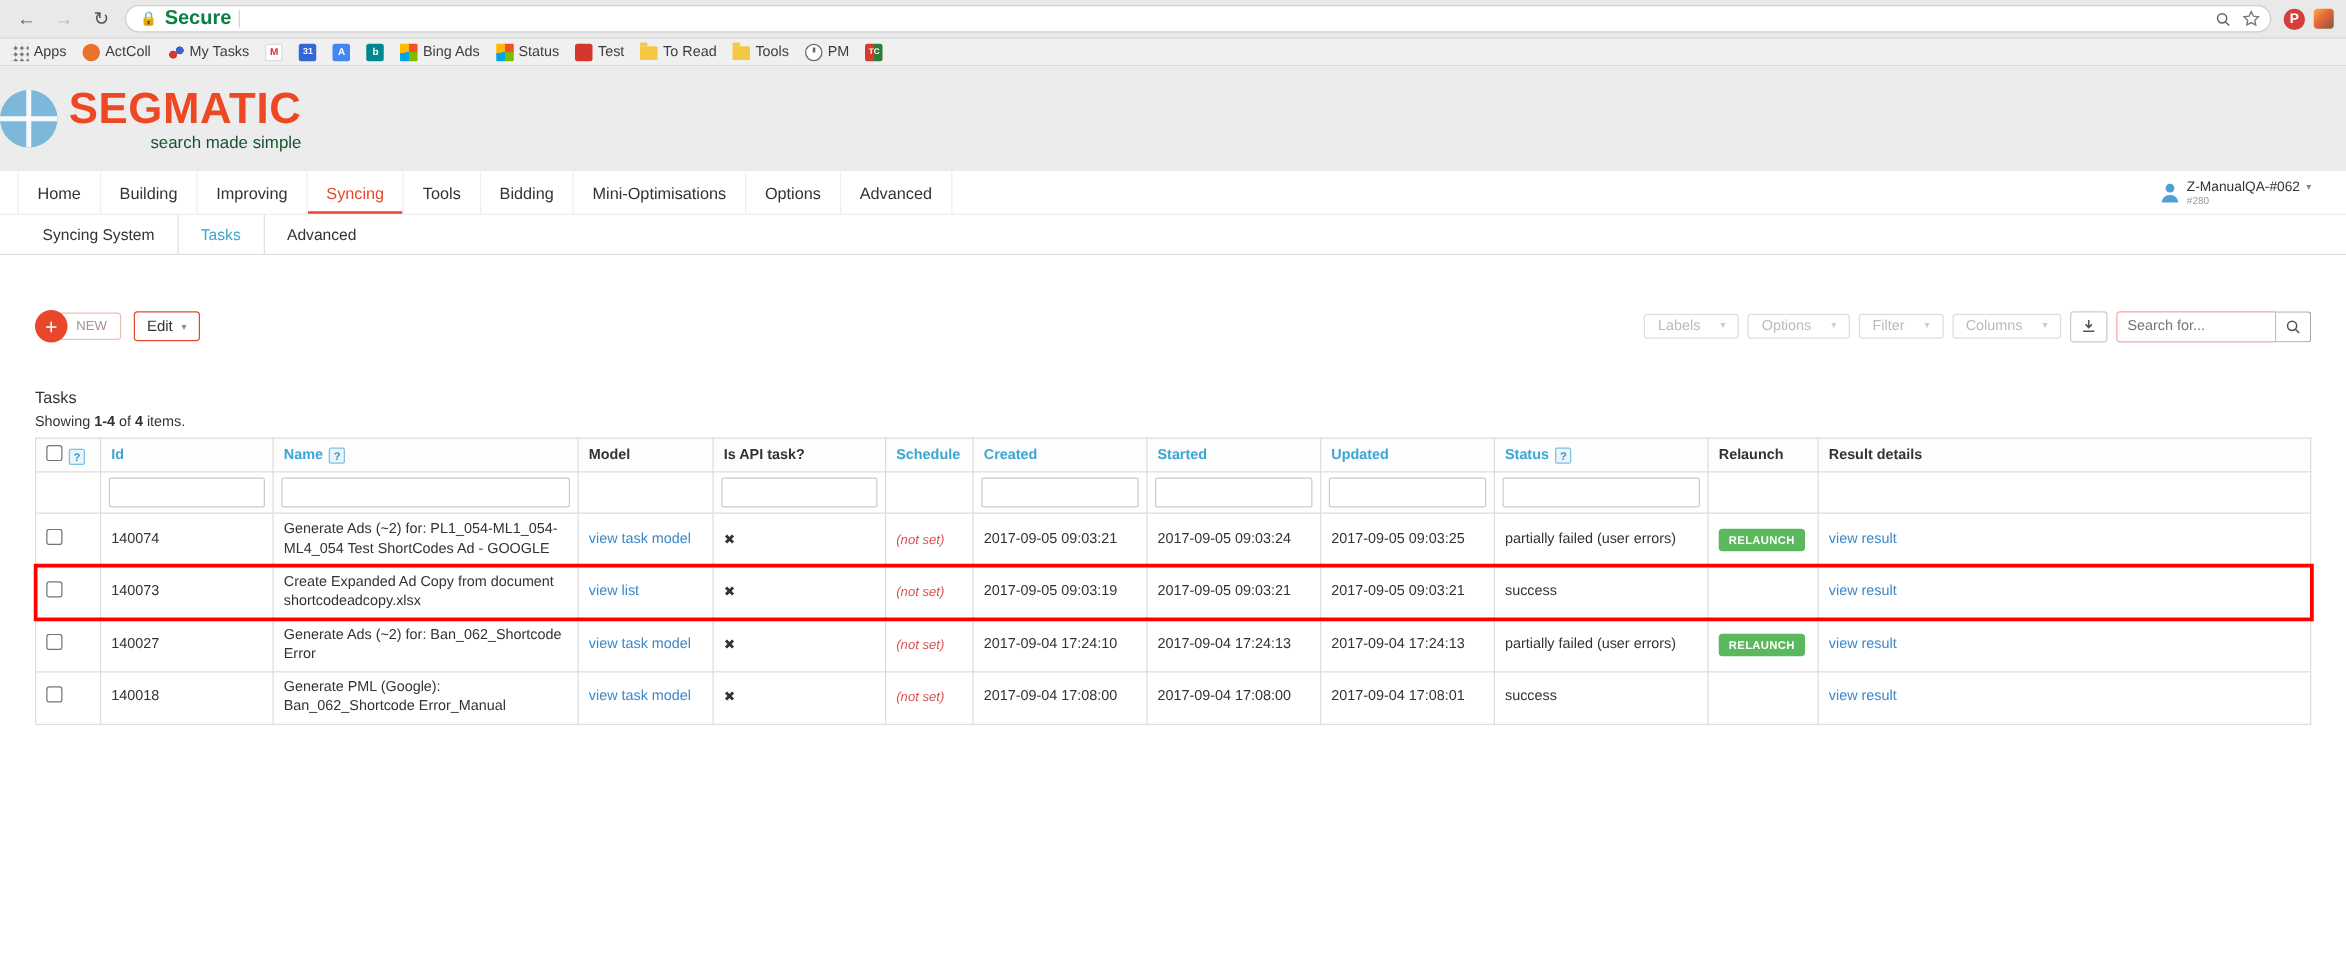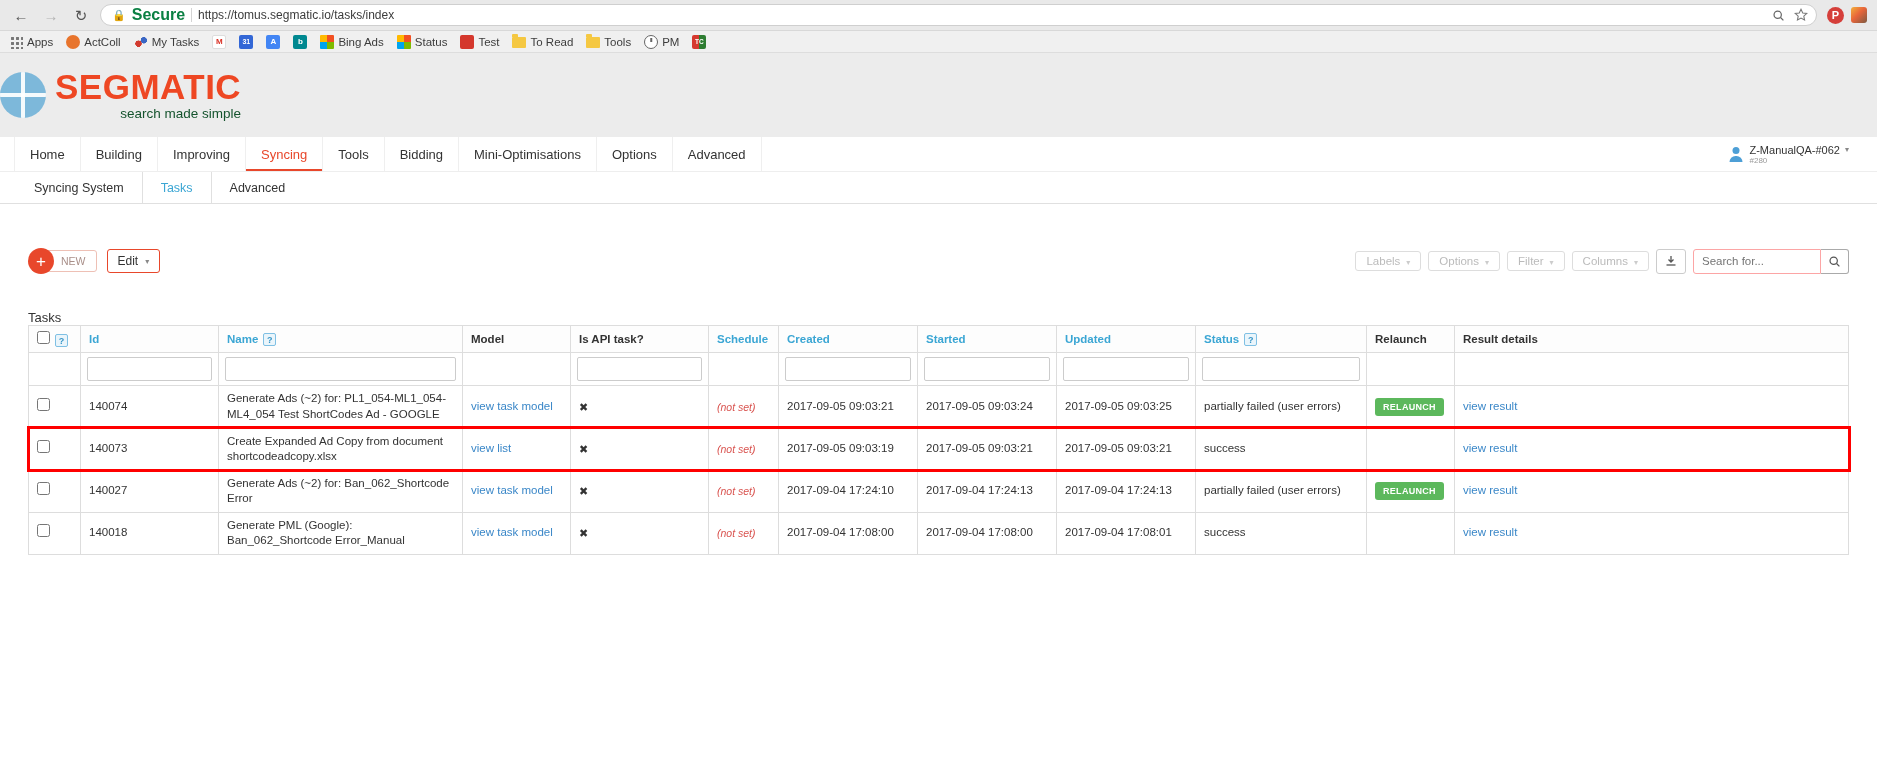--- a/index.html
+++ b/index.html
@@ -72,21 +72,21 @@
   .subnav-item.active{color:var(--header-blue);border-left:1px solid #e0e0e0;border-right:1px solid #e0e0e0;}
 
   
   .toolbar{margin-top:44px;padding:0 28px;display:flex;align-items:center;justify-content:space-between;}
   .toolbar-left{display:flex;align-items:center;gap:10px;}
   .btn-new{display:flex;align-items:center;cursor:pointer;}
   .new-circle{width:26px;height:26px;border-radius:50%;background:var(--accent-red);color:#fff;font-size:17px;display:flex;align-items:center;justify-content:center;z-index:2;line-height:1;}
   .new-label{margin-left:-9px;padding:4px 10px 4px 15px;border:1px solid #eec0b5;border-radius:3px;color:#a98f89;font-size:10.5px;background:#fff;}
   .btn-edit{border:1px solid var(--accent-red);border-radius:3px;padding:4px 10px;font-size:12px;color:#333;background:#fff;display:flex;gap:7px;align-items:center;cursor:pointer;}
   .toolbar-right{display:flex;align-items:center;gap:7px;}
-  .btn-muted{border:1px solid #ddd;color:#bbb;background:#fff;border-radius:3px;padding:3px 10px;font-size:11.5px;display:flex;align-items:flex-end;gap:6px;cursor:default;}
+  .btn-muted{border:1px solid #ddd;color:#bbb;background:#fff;border-radius:3px;padding:3px 10px;font-size:11.5px;display:flex;align-items:flex-start;gap:16px;cursor:default;}
   .btn-muted .caret{color:#ccc;}
   .btn-icon{border:1px solid #ccc;background:#fff;border-radius:3px;width:30px;height:25px;display:flex;align-items:center;justify-content:center;cursor:pointer;}
   .search-group{display:flex;align-items:center;}
   .search-input{width:128px;height:25px;border:1px solid #fca5a5;border-radius:3px 0 0 3px;padding:0 8px;font-size:11.5px;color:#333;outline:none;font-family:inherit;}
   .search-btn{width:28px;height:25px;border:1px solid #aaa;border-left:none;border-radius:0 3px 3px 0;background:#fff;display:flex;align-items:center;justify-content:center;cursor:pointer;}
 
   
   .content{padding:0 28px;}
   .tasks-title{font-size:13px;color:#333;margin-top:36px;}
   .summary{font-size:11.5px;color:#333;margin:7px 0 6px;}
@@ -109,21 +109,20 @@
 <body>
 
 <div class="browser-top">
   <span class="chrome-btn">←</span>
   <span class="chrome-btn disabled">→</span>
   <span class="chrome-btn">↻</span>
   <div class="omnibox">
     <span class="lock-icon">🔒</span>
     <span class="secure-label">Secure</span>
     <span class="omnibox-divider"></span>
-    <span class="url-text">https://tomus.segmatic.io/tasks/index</span>
     <span class="omnibox-right">
       <svg width="13" height="13" viewBox="0 0 16 16">
           <circle cx="7" cy="7" r="4.5" fill="none" stroke="#666" stroke-width="1.5"></circle>
           <line x1="10.5" y1="10.5" x2="14" y2="14" stroke="#666" stroke-width="1.5"></line>
         </svg>
       <svg width="14" height="14" viewBox="0 0 16 16">
           <path d="M8 1.5l2 4.2 4.6.5-3.4 3.1.9 4.5L8 11.5l-4.1 2.3.9-4.5L1.4 6.2 6 5.7z" fill="none" stroke="#777" stroke-width="1.2"></path>
         </svg>
     </span>
   </div>
@@ -266,20 +265,21 @@
             <circle cx="7" cy="7" r="4.5" fill="none" stroke="#555" stroke-width="1.5"></circle>
             <line x1="10.5" y1="10.5" x2="14" y2="14" stroke="#555" stroke-width="1.5"></line>
           </svg>
       </span>
     </span>
   </div>
 </div>
 
 <div class="content">
   <div class="tasks-title">Tasks</div>
+  <div class="summary"><span>Showing </span><b>1-4</b><span> of </span><b>4</b><span> items.</span></div>
 
   <table>
     <colgroup>
       <col style="width:52px">
         <col style="width:138px">
         <col style="width:244px">
         <col style="width:108px">
         <col style="width:138px">
         <col style="width:70px">
         <col style="width:139px">

